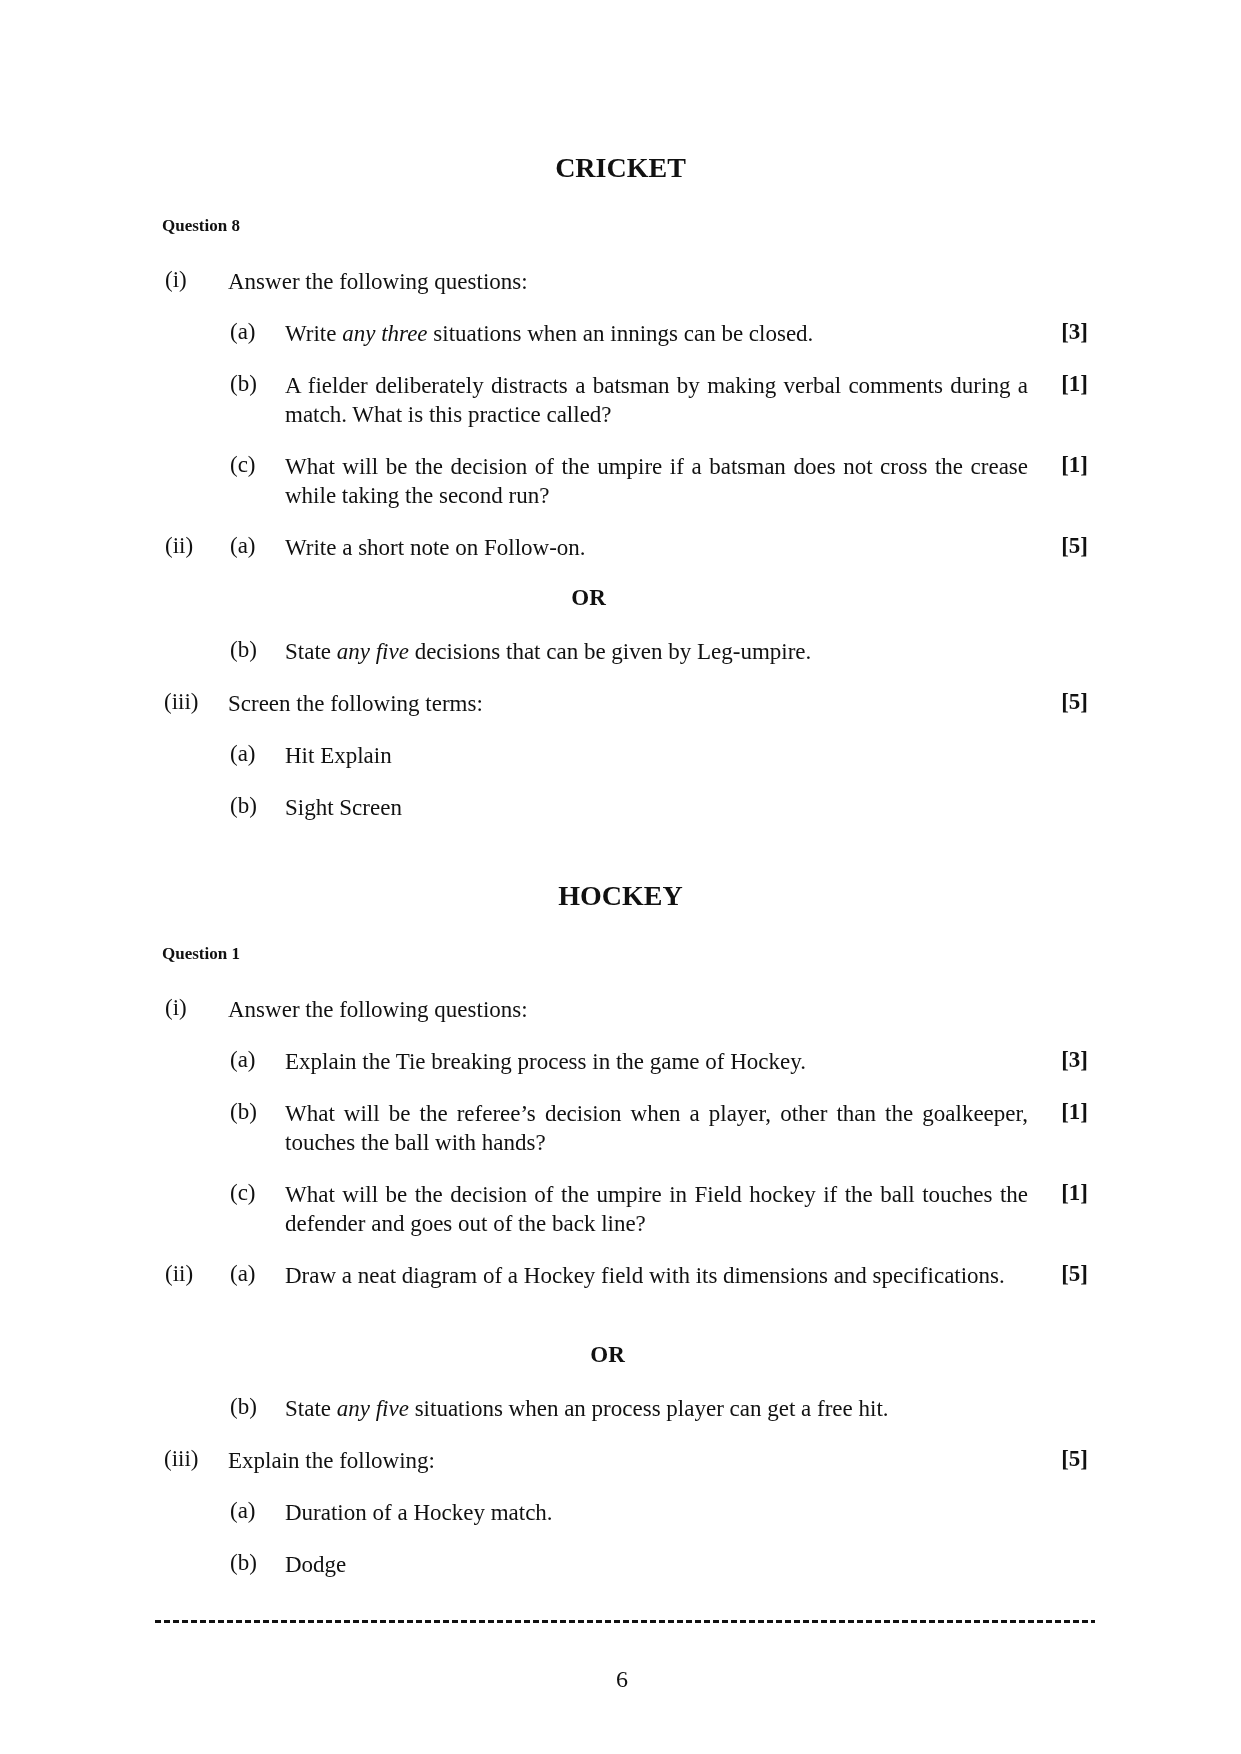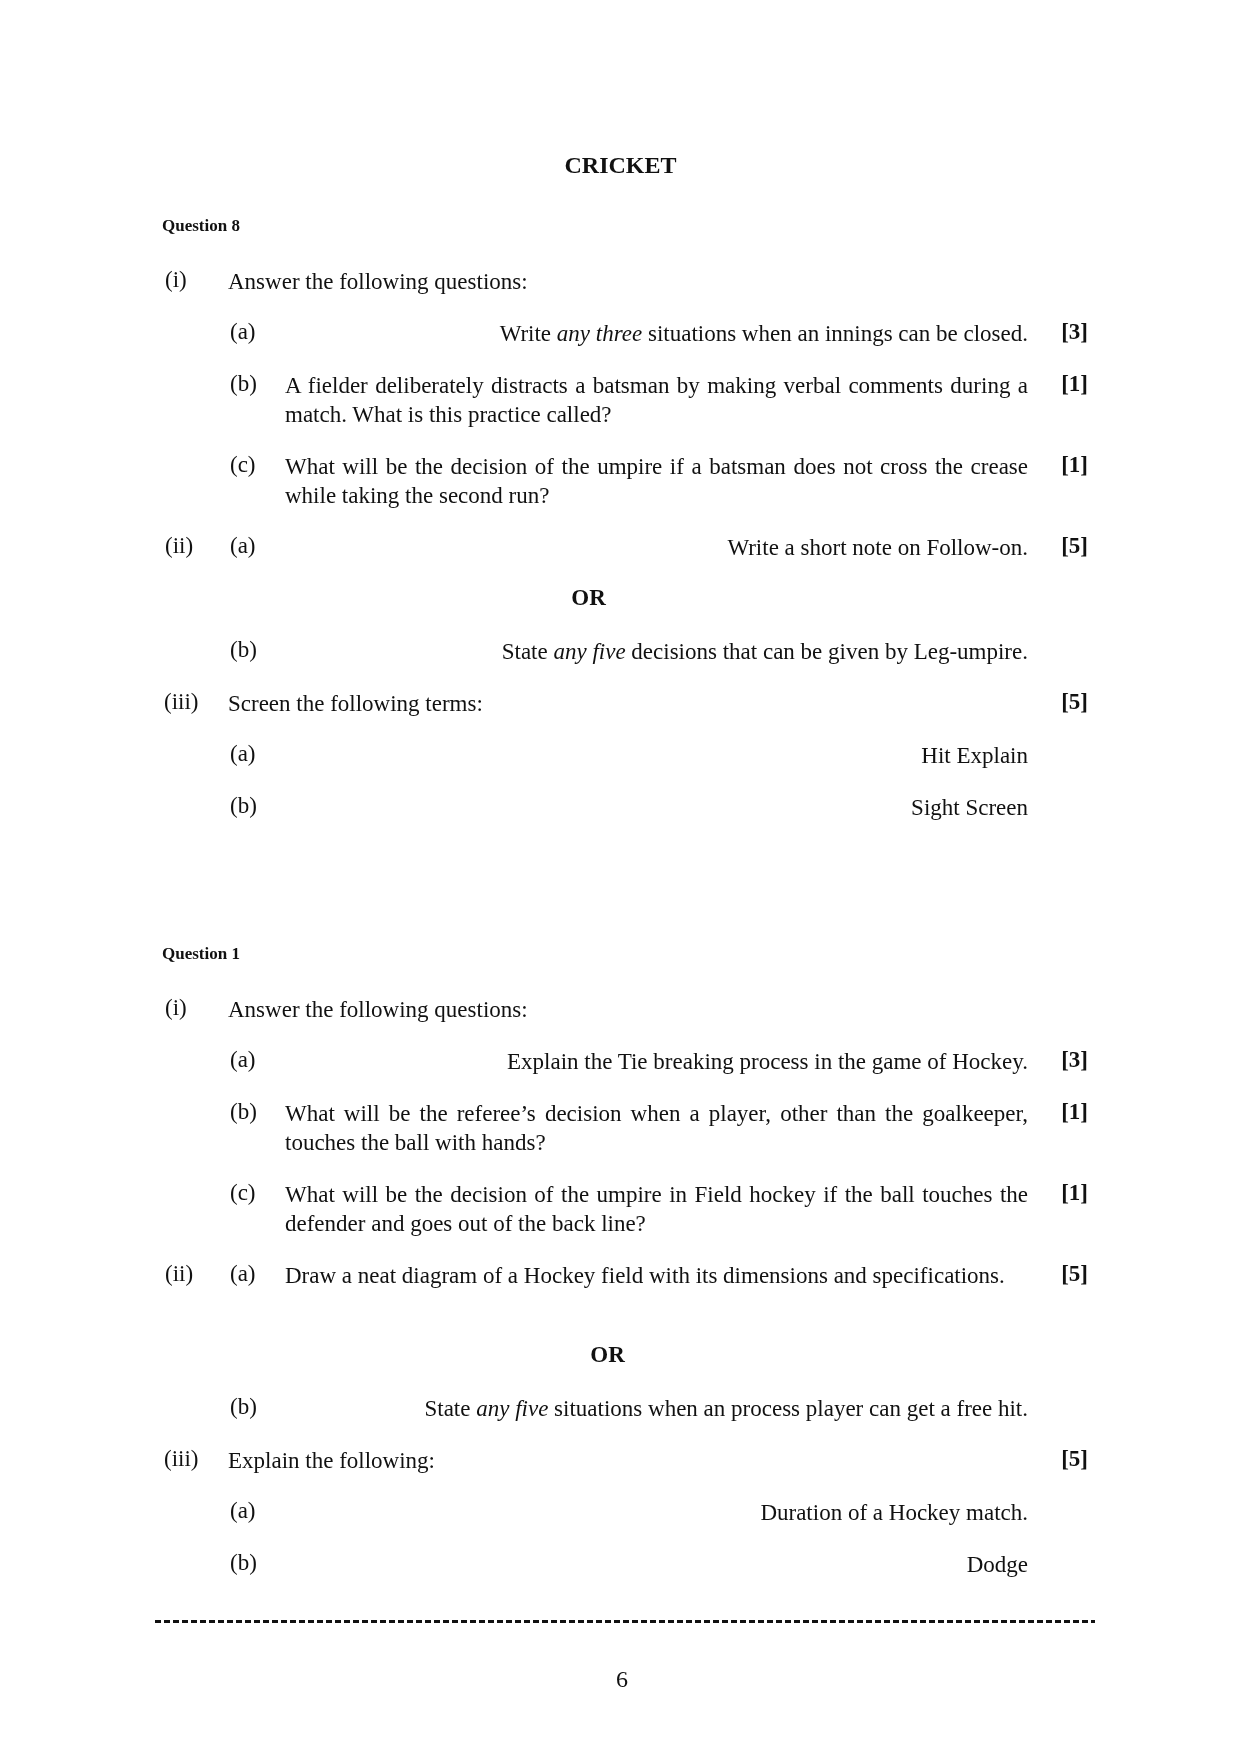--- a/index.html
+++ b/index.html
@@ -1,26 +1,26 @@
 <!DOCTYPE html>
 <html><head>
 <meta charset="utf-8">
 <style>
   html, body { margin:0; padding:0; background:#fff; }
   body { width:1241px; height:1754px; position:relative; font-family:"Liberation Serif", "DejaVu Serif", serif; color:#111; font-size:23px; }
   .page { position:absolute; left:0; top:0; width:1241px; height:1754px; }
-  .section-title { position:absolute; left:0; width:1241px; text-align:center; font-weight:bold; font-size:24px; }
+  .section-title { position:absolute; left:0; width:1241px; text-align:center; font-weight:bold; font-size:28px; }
   .q-title { position:absolute; left:162px; font-weight:bold; font-size:17px; }
   .row { position:absolute; left:0; width:1241px; }
   .roman { position:absolute; left:165px; }
   .roman.iii { left:164px; }
   .alpha { position:absolute; left:230px; }
   .text-top { position:absolute; left:228px; width:800px; line-height:29px;font-family:Liberation Serif, serif; }
   .text { position:absolute; left:285px; width:743px; line-height:29px; text-align:justify; }
-  .text.nj { text-align:right; }
+  .text.nj { text-align:left; }
   .marks { position:absolute; left:1055px; width:33px; text-align:right; font-weight:bold; }
   .or { position:absolute; width:1241px; text-align:center; font-weight:bold; }
   .dash { position:absolute; left:155px; top:1620px; width:940px; height:3px;
           background: repeating-linear-gradient(90deg, #111 0 6px, transparent 6px 9px); }
   .footer-title { position:absolute; left:620px; top:1634px; font-weight:bold; font-size:24px; }
   .page-num { position:absolute; left:616px; top:1666px; font-size:24px; }
   i { font-style:italic; }
 </style>
 </head>
 <body>
@@ -76,20 +76,21 @@
   <div class="row" style="top:741px">
     <span class="alpha">(a)</span>
     <span class="text nj">Hit Explain</span>
   </div>
 
   <div class="row" style="top:793px">
     <span class="alpha">(b)</span>
     <span class="text nj">Sight Screen</span>
   </div>
 
+  <div class="section-title" style="top:880px">HOCKEY</div>
   <div class="q-title" style="top:944px">Question 1</div>
 
   <div class="row" style="top:995px">
     <span class="roman">(i)</span>
     <span class="text-top">Answer the following questions:</span>
   </div>
 
   <div class="row" style="top:1047px">
     <span class="alpha">(a)</span>
     <span class="text nj">Explain the Tie breaking process in the game of Hockey.</span>

